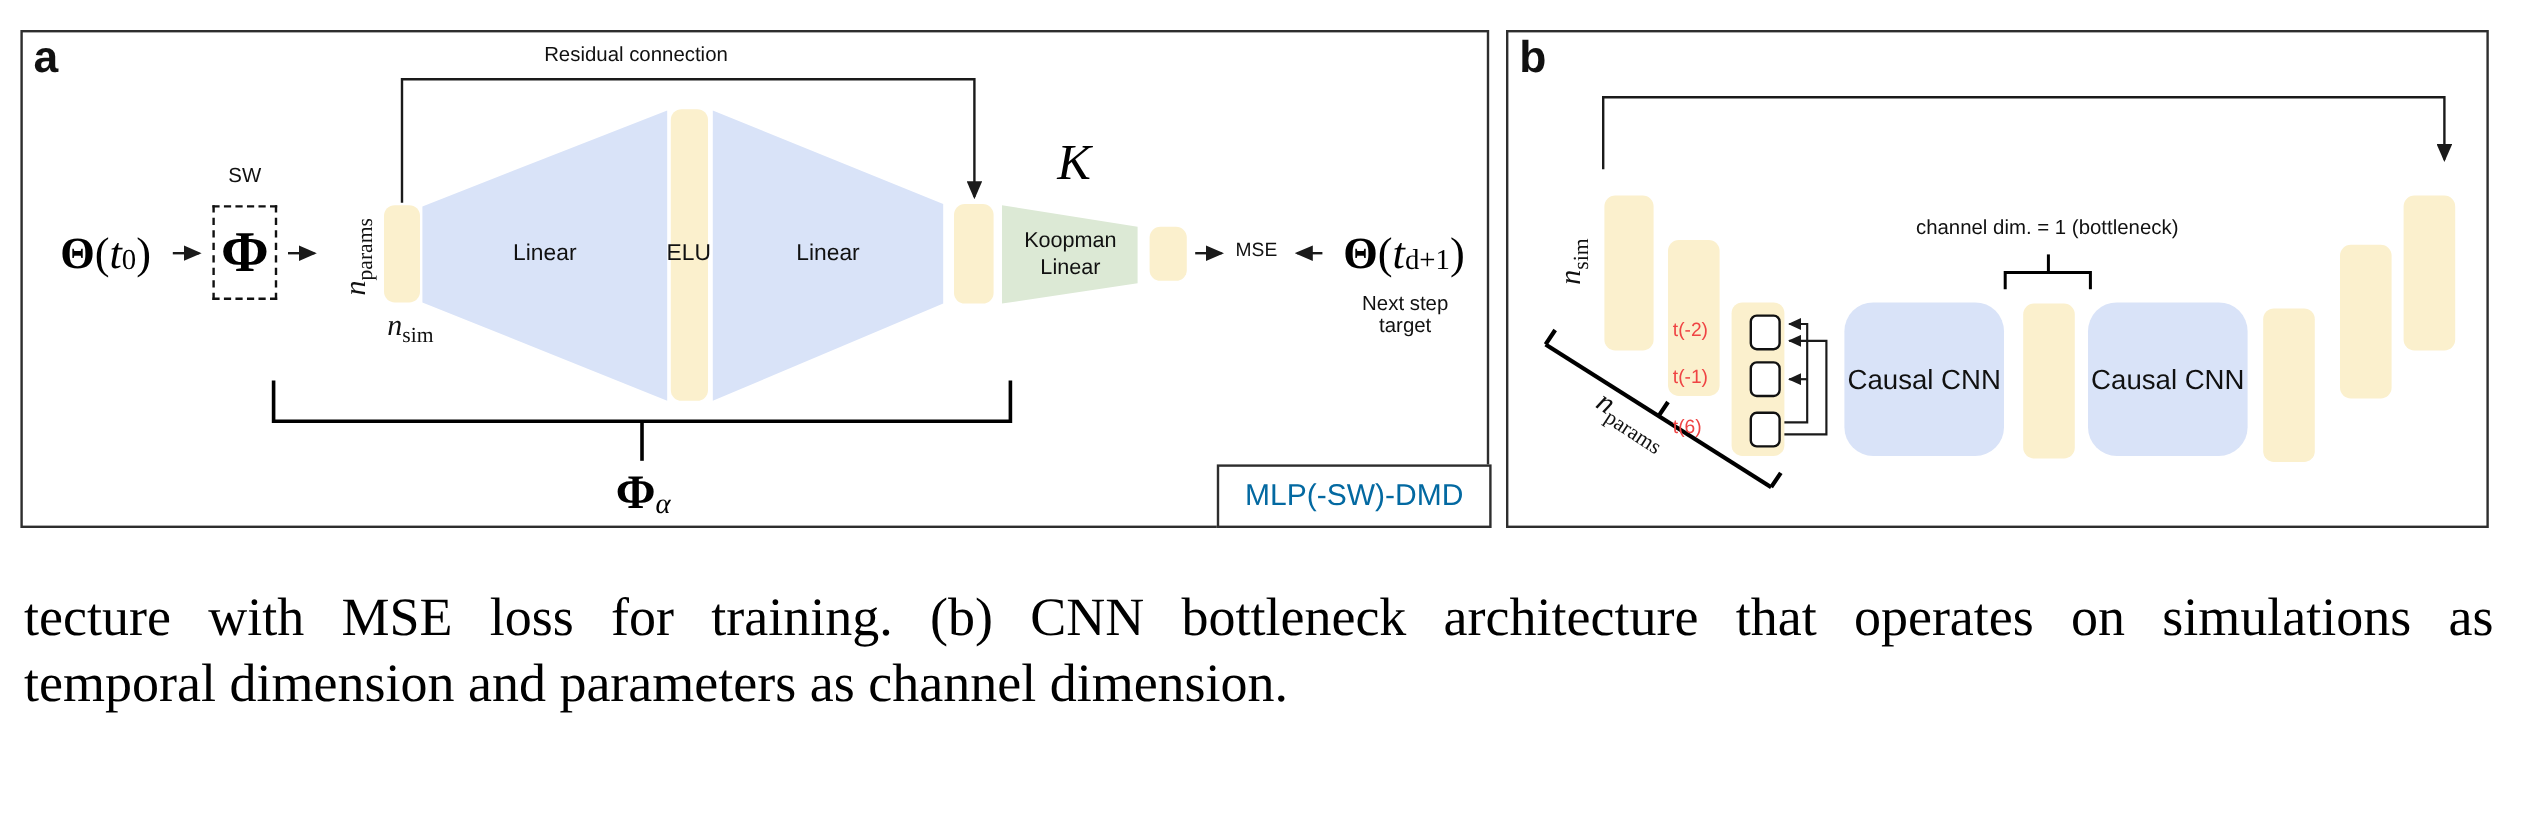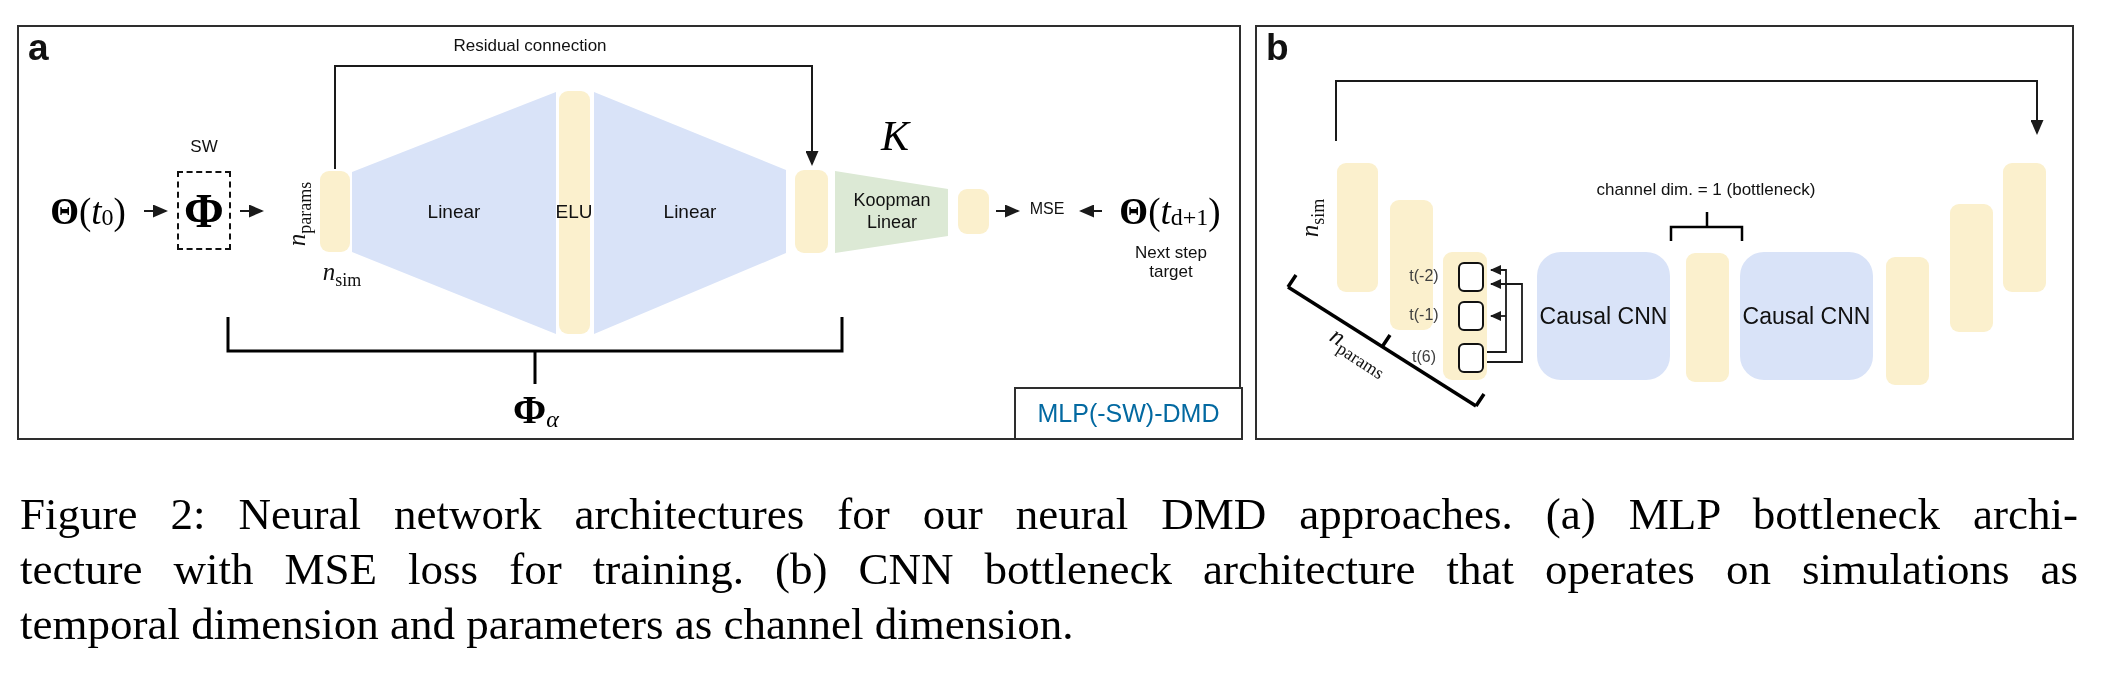--- a/index.html
+++ b/index.html
@@ -24,21 +24,21 @@
   .math sub{font-size:24px;transform:translateY(6px);line-height:0;}
   .nvar{font-family:"Liberation Serif",serif;font-size:25px;color:#111;text-align:center;white-space:nowrap;}
   .nvar i{font-style:italic;}
   .nvar sub{font-size:18px;font-style:normal;}
   .rot-ccw{transform:rotate(-90deg);transform-origin:center center;}
   .dashed-box{border:2px dashed #111;display:flex;align-items:center;justify-content:center;background:#fff;}
   .phi-big{font-family:"Liberation Serif",serif;font-weight:bold;font-size:48px;color:#000;}
   .k-label{font-family:"Liberation Serif",serif;font-style:italic;font-size:42px;text-align:center;color:#000;}
   .badge{border:2px solid #2e2e2e;background:#fff;display:flex;align-items:center;justify-content:center;font-size:25px;color:#0369a1;}
   .tbox{background:#fff;border:2px solid #111;border-radius:6px;}
-  .tlabel{font-size:16px;text-align:center;color:#404040;}
+  .tlabel{font-size:16px;text-align:left;color:#ef4444;}
   .cnn-box{background:var(--panel-blue);border-radius:24px;display:flex;align-items:center;justify-content:center;font-size:23px;color:#111;}
   .phi-alpha{font-family:"Liberation Serif",serif;text-align:center;color:#000;}
   .phi-alpha .m{font-weight:bold;font-size:40px;}
   .phi-alpha sub{font-size:24px;font-style:italic;}
   .nparams-diag{transform:rotate(33deg);transform-origin:center center;}
   .caption{font-family:"Liberation Serif",serif;font-size:45px;color:#000;line-height:55px;}
   .caption .just{text-align:justify;text-align-last:justify;}
   svg.overlay{position:absolute;left:0;top:0;pointer-events:none;}
   svg .wire{stroke:var(--ink);stroke-width:2;fill:none;}
   svg .wire-thin{stroke:var(--ink);stroke-width:1.8;fill:none;}
@@ -182,18 +182,17 @@
   <div class="abs yellow-col" style="left:1886px;top:257px;width:43px;height:128px;"></div>
   <div class="abs yellow-col" style="left:1950px;top:204px;width:43px;height:128px;"></div>
   <div class="abs yellow-col" style="left:2003px;top:163px;width:43px;height:129px;"></div>
 
   <div class="abs nvar nparams-diag" style="left:1284px;top:336px;width:148px;height:34px;">
     <i>n</i><sub>params</sub>
   </div>
 
 
   <div class="abs caption" style="left:20px;top:487px;width:2058px;">
-    <div class="just">Figure 2: Neural network architectures for our neural DMD approaches. (a) MLP bottleneck archi-</div>
     <div class="just">tecture with MSE loss for training. (b) CNN bottleneck architecture that operates on simulations as</div>
     <div>temporal dimension and parameters as channel dimension.</div>
   </div>
 
 </div>
 
 </body></html>

